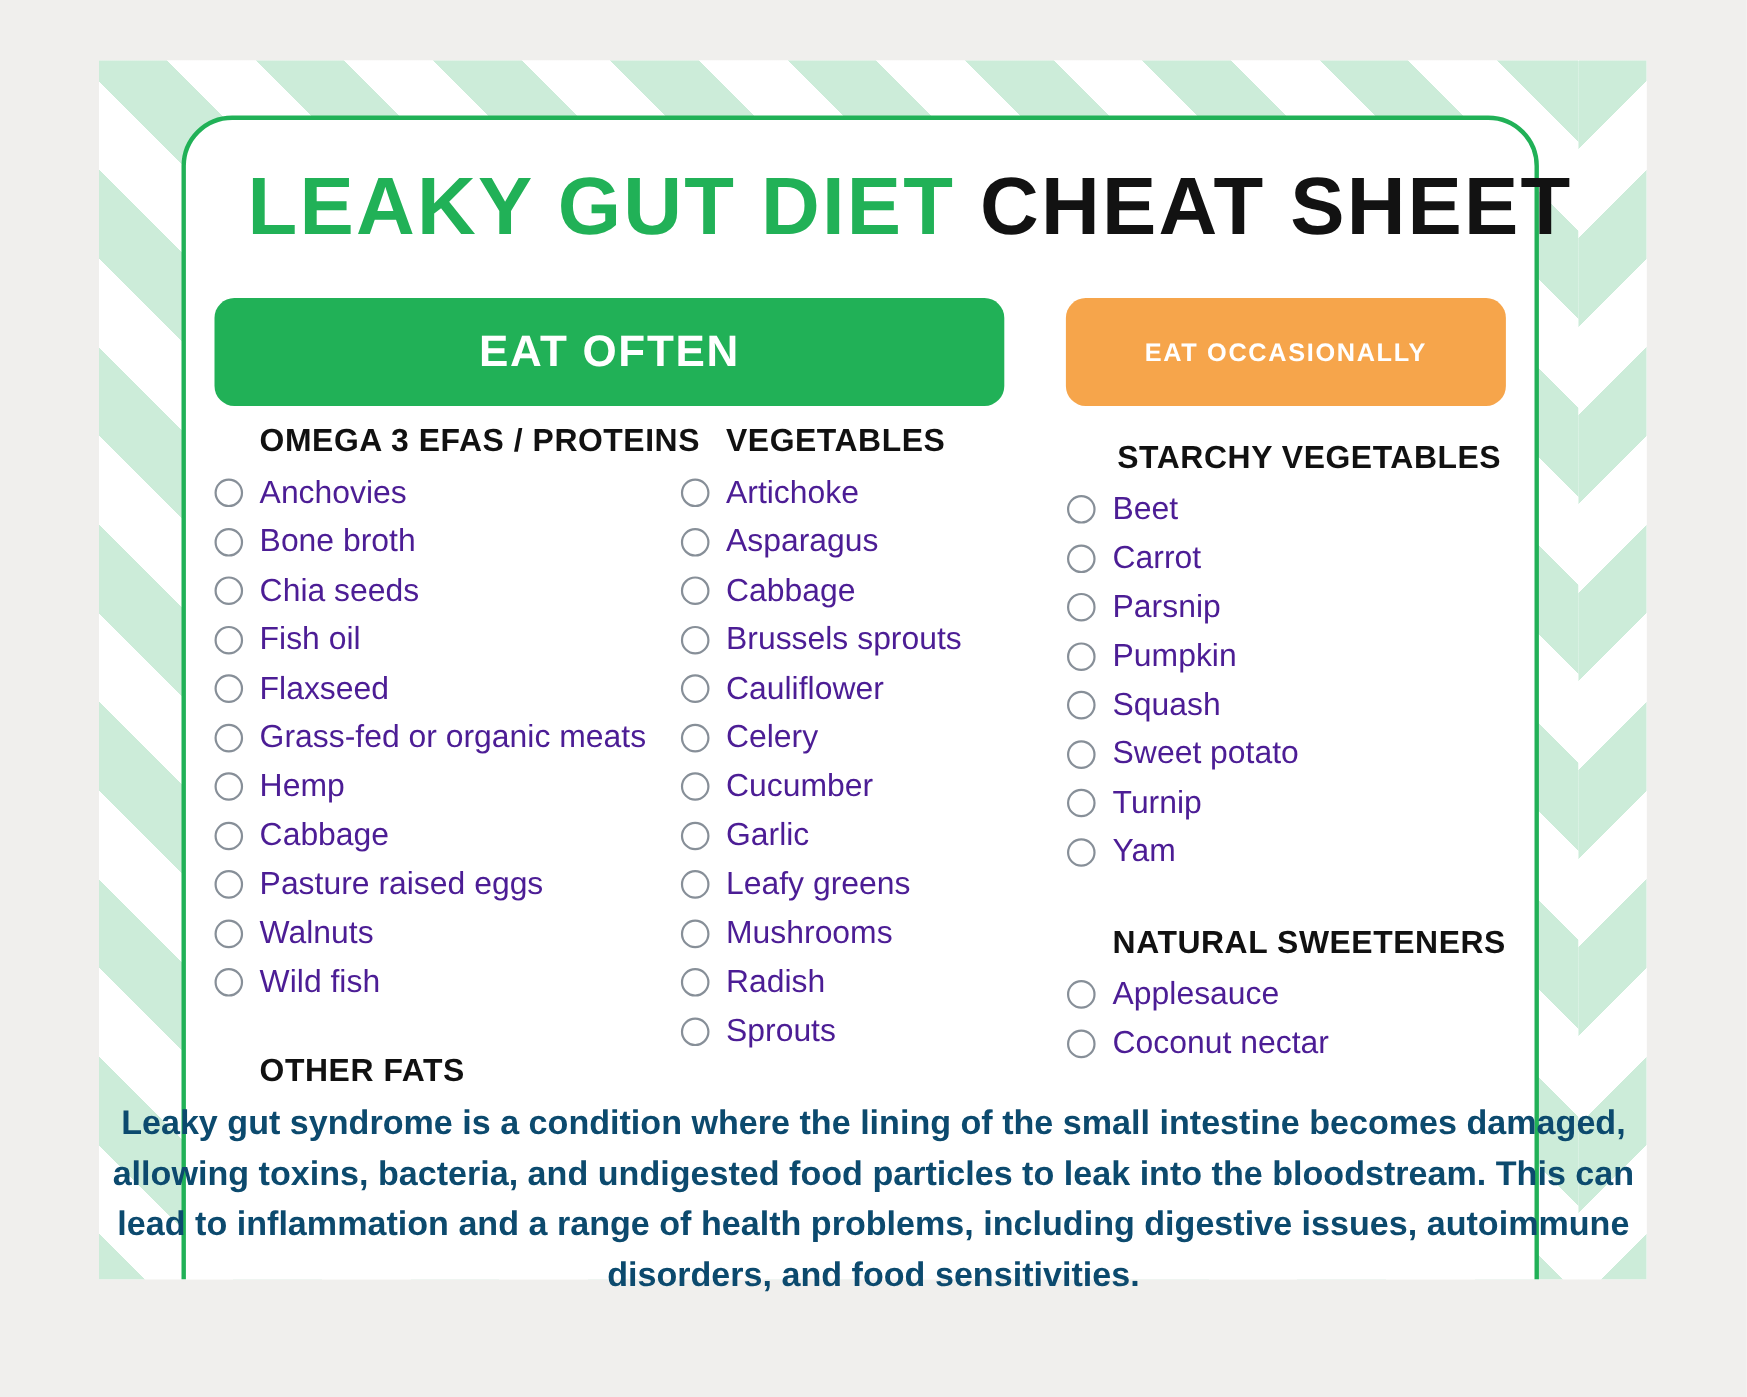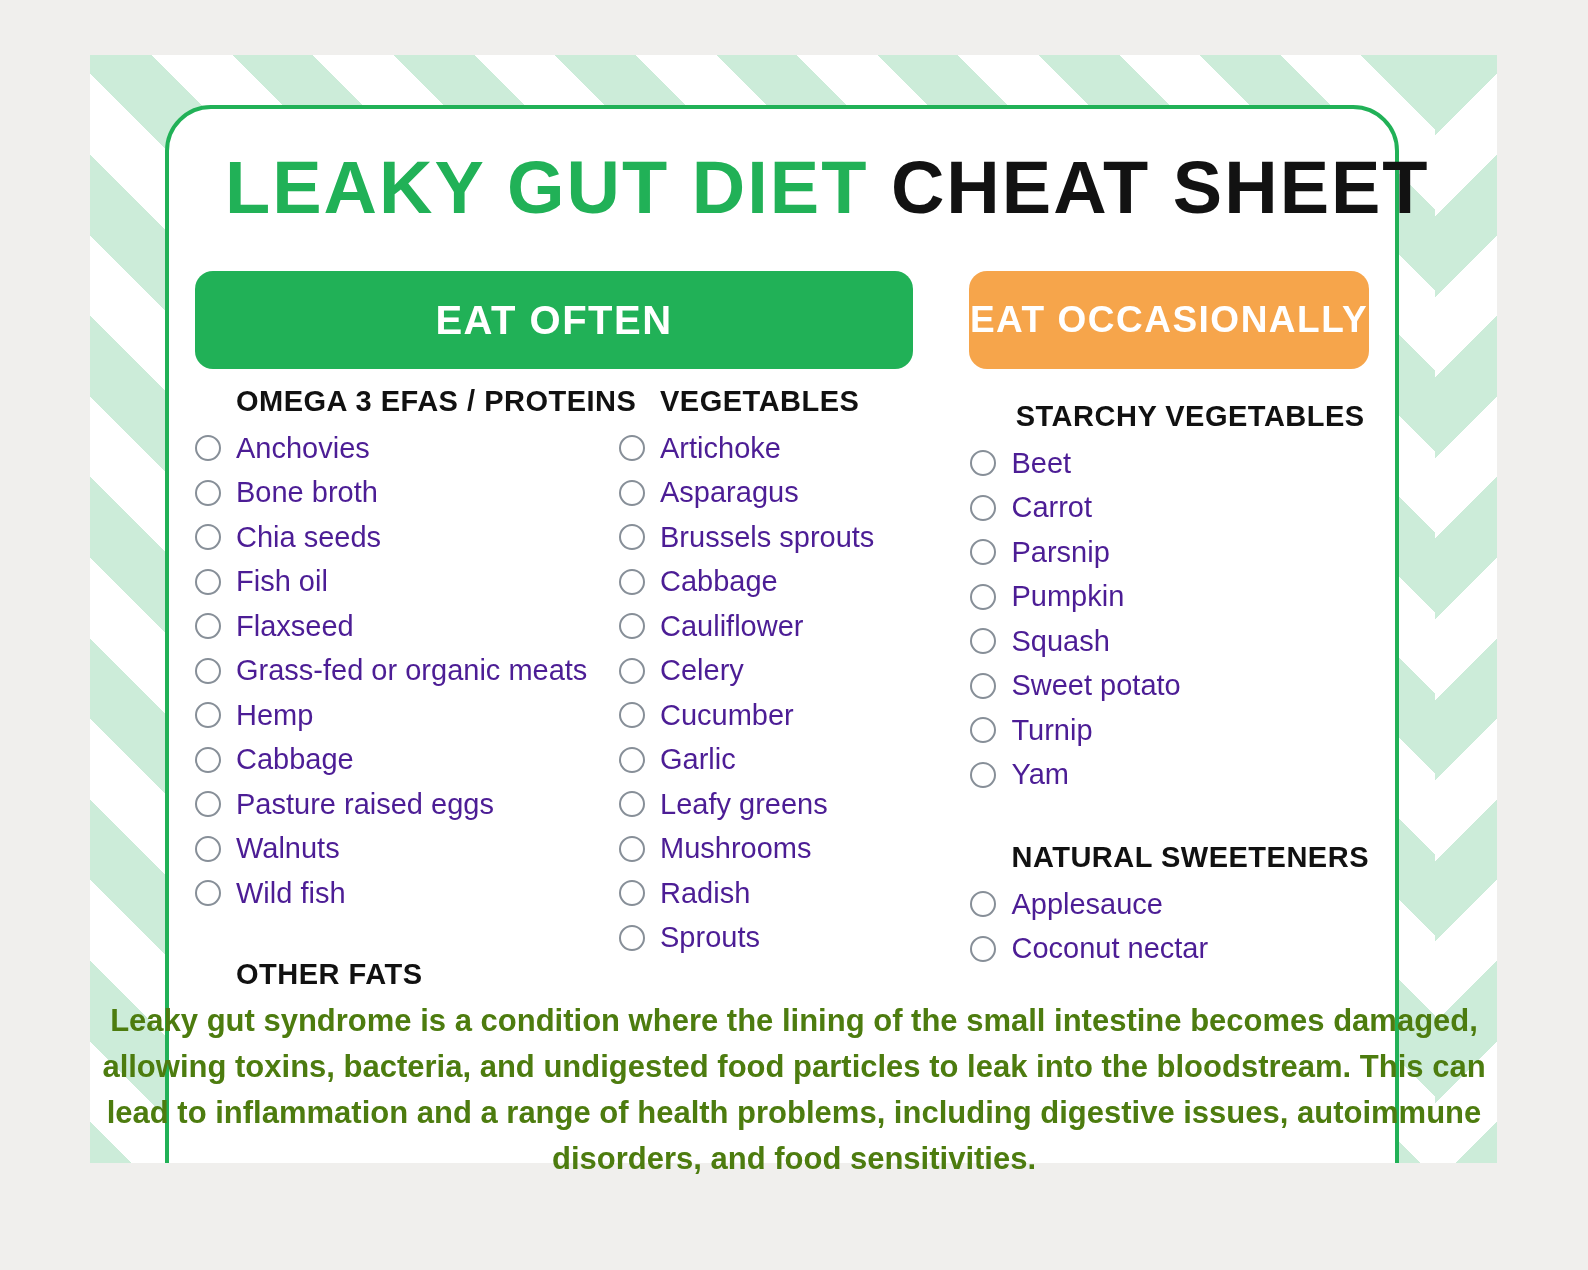--- a/index.html
+++ b/index.html
@@ -45,21 +45,21 @@
   .title .t-green { color:#21b157; }
   .title .t-black { color:#121212; }
 
   .pill-row { display:flex; gap:56px; margin-top:46px; }
   .pill {
     height:98px; border-radius:18px;
     display:flex; align-items:center; justify-content:center;
     color:#ffffff; font-weight:bold; letter-spacing:1.5px;
   }
   .pill-green { width:718px; background:#21b157; font-size:40px; }
-  .pill-orange { flex:1; background:#f6a54b; font-size:37px; }
+  .pill-orange { flex:1; background:#f6a54b; font-size:23px; }
 
   
   .columns { display:flex; margin-top:16px; }
   .col1 { width:424px; }
   .col2 { width:352px; }
   .col3 { flex:1; padding-top:15px;text-align:center; }
 
   .col-heading {
     font-size:29px; font-weight:bold; color:#111;
     padding-left:41px; margin-bottom:8px; letter-spacing:0.5px;
@@ -78,21 +78,21 @@
     border:2.5px solid #878f98; border-radius:50%;
     margin-right:15px; background:#fff;
   }
 
   
   .footer-text {
     position:absolute; top:998px; left:50%;
     transform:translateX(-50%);
     width:1400px;
     text-align:center;
-    font-size:31px; font-weight:bold; color:#4d7c0f;
+    font-size:31px; font-weight:bold; color:#0c4a6e;
     line-height:1.48;
   }
 </style>
 </head>
 <body>
 
 <div class="backdrop">
   <div class="stripes stripes-left"></div>
   <div class="stripes stripes-right"></div>
 
@@ -167,25 +167,25 @@
             <div class="check-item">
               <span class="circle"></span>
               <span>Artichoke</span>
             </div>
             <div class="check-item">
               <span class="circle"></span>
               <span>Asparagus</span>
             </div>
             <div class="check-item">
               <span class="circle"></span>
+              <span>Cabbage</span>
+            </div>
+            <div class="check-item">
+              <span class="circle"></span>
               <span>Brussels sprouts</span>
-            </div>
-            <div class="check-item">
-              <span class="circle"></span>
-              <span>Cabbage</span>
             </div>
             <div class="check-item">
               <span class="circle"></span>
               <span>Cauliflower</span>
             </div>
             <div class="check-item">
               <span class="circle"></span>
               <span>Celery</span>
             </div>
             <div class="check-item">

